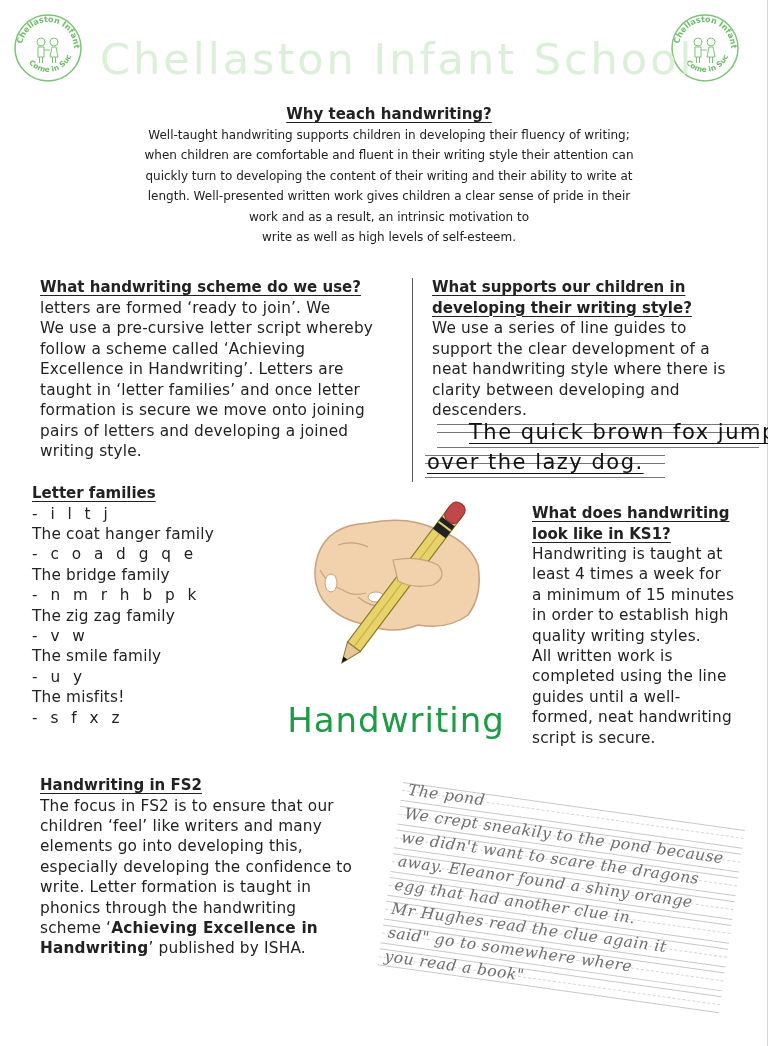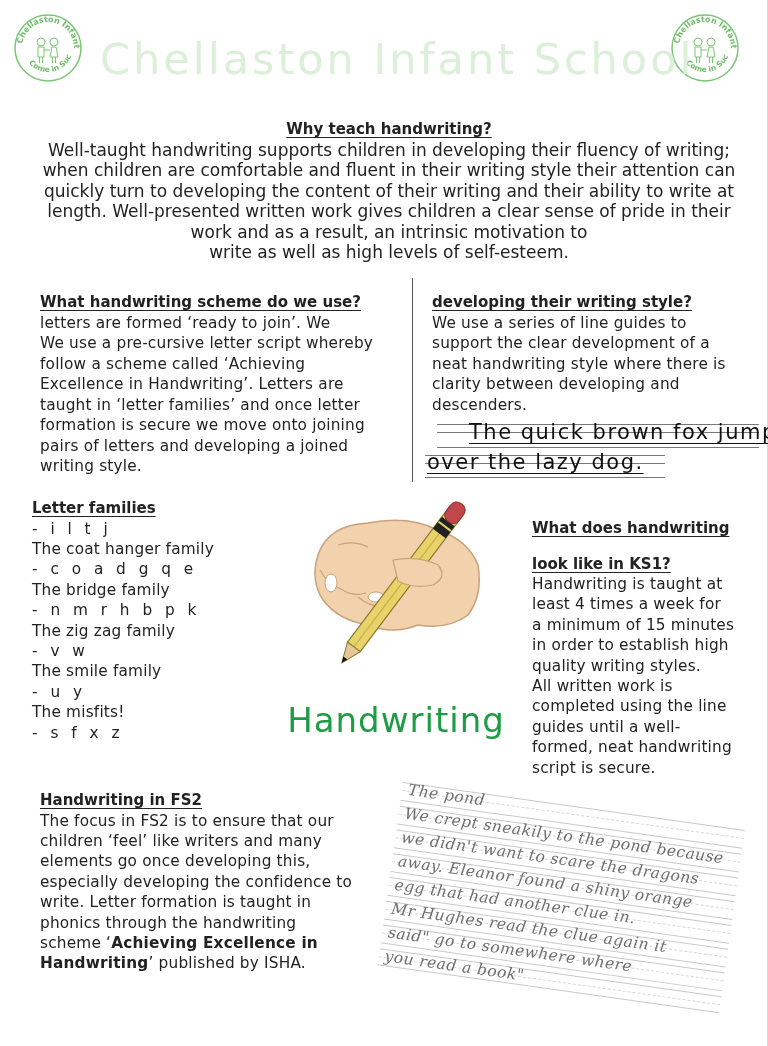--- a/index.html
+++ b/index.html
@@ -6,27 +6,27 @@
     html, body { width: 768px; height: 1046px; background: #ffffff; overflow: hidden; }
     body { position: relative; font-family: "DejaVu Sans", sans-serif; color: #1a1a1a; }
     .page { position: absolute; left: 0; top: 0; width: 768px; height: 1046px; background: #fff; border-right: 1px solid #d8d8d8; }
 
     
     .logo { position: absolute; top: 12px; width: 72px; height: 72px; }
     .logo.left { left: 12px; }
     .logo.right { left: 669px; }
     .school-title { position: absolute; left: 100px; top: 34px; width: 568px; text-align: center; font-size: 43px; letter-spacing: 3px; color: #dcefd9; font-family: "DejaVu Sans", sans-serif; font-weight: normal; white-space: nowrap; }
 
-    .heading { font-size: 15px; font-weight: bold; text-decoration: underline; text-decoration-thickness: 1px; text-underline-offset: 3px; color: #222; line-height: 20.5px; margin-top: 15px; }
+    .heading { font-size: 15px; font-weight: bold; text-decoration: underline; text-decoration-thickness: 1px; text-underline-offset: 3px; color: #222; line-height: 20.5px; }
     .body-text { font-size: 14.6px; line-height: 20.4px; color: #222; letter-spacing: 0.2px; }
 
     
     .intro { position: absolute; left: 30px; top: 104px; width: 718px; text-align: center; }
     .intro .heading { margin-bottom: 0; }
-    .intro .body-text { font-size: 17px; line-height: 20.5px; letter-spacing: 0; }
+    .intro .body-text { font-size: 12px; line-height: 20.5px; letter-spacing: 0; }
 
     
     .scheme { position: absolute; left: 40px; top: 277px; width: 365px; }
     .scheme .body-text { font-size: 15.3px; line-height: 20.5px; }
     .divider { position: absolute; left: 412px; top: 278px; width: 1px; height: 204px; background: #555; }
 
     .supports { position: absolute; left: 432px; top: 277px; width: 325px; }
     .supports .body-text { font-size: 15.3px; line-height: 20.5px; }
     .guide { position: absolute; left: 425px; top: 422px; width: 335px; height: 58px; }
     .guide-line { position: absolute; height: 1px; background: #777; }
@@ -114,20 +114,21 @@
     <div class="body-text">Excellence in Handwriting’. Letters are</div>
     <div class="body-text">taught in ‘letter families’ and once letter</div>
     <div class="body-text">formation is secure we move onto joining</div>
     <div class="body-text">pairs of letters and developing a joined</div>
     <div class="body-text">writing style.</div>
   </section>
 
   <div class="divider"></div>
 
   <section class="supports">
+    <div class="heading">What supports our children in</div>
     <div class="heading">developing their writing style?</div>
     <div class="body-text">We use a series of line guides to</div>
     <div class="body-text">support the clear development of a</div>
     <div class="body-text">neat handwriting style where there is</div>
     <div class="body-text">clarity between developing and</div>
     <div class="body-text">descenders.</div>
   </section>
 
   <div class="guide">
     <div class="guide-line" style="left:12px; top:2px; width:322px;"></div>
@@ -192,21 +193,21 @@
     <div class="body-text">completed using the line</div>
     <div class="body-text">guides until a well-</div>
     <div class="body-text">formed, neat handwriting</div>
     <div class="body-text">script is secure.</div>
   </section>
 
   <section class="fs2">
     <div class="heading">Handwriting in FS2</div>
     <div class="body-text">The focus in FS2 is to ensure that our</div>
     <div class="body-text">children ‘feel’ like writers and many</div>
-    <div class="body-text">elements go once developing this,</div>
+    <div class="body-text">elements go into developing this,</div>
     <div class="body-text">especially developing the confidence to</div>
     <div class="body-text">write. Letter formation is taught in</div>
     <div class="body-text">phonics through the handwriting</div>
     <div class="body-text"><span>scheme ‘</span><b>Achieving Excellence in</b></div>
     <div class="body-text"><b>Handwriting</b><span>’ published by ISHA.</span></div>
   </section>
 
   <div class="sample">
     <div class="rule" style="top:6px;"></div>
     <div class="rule dash" style="top:14px;"></div>

